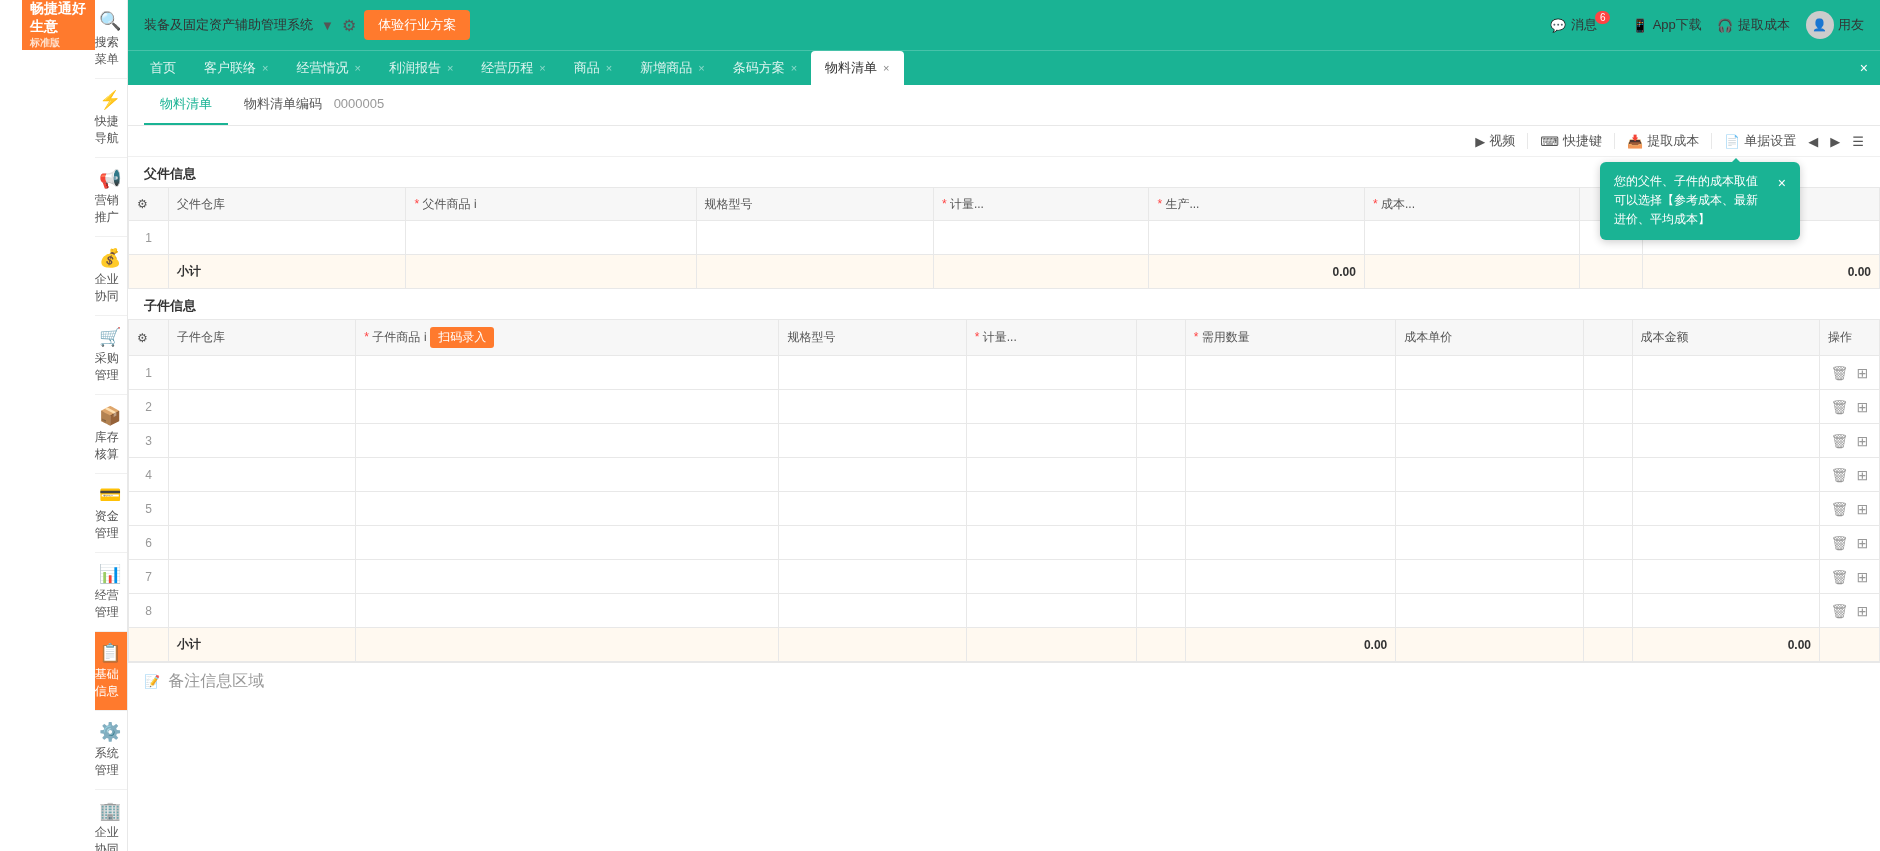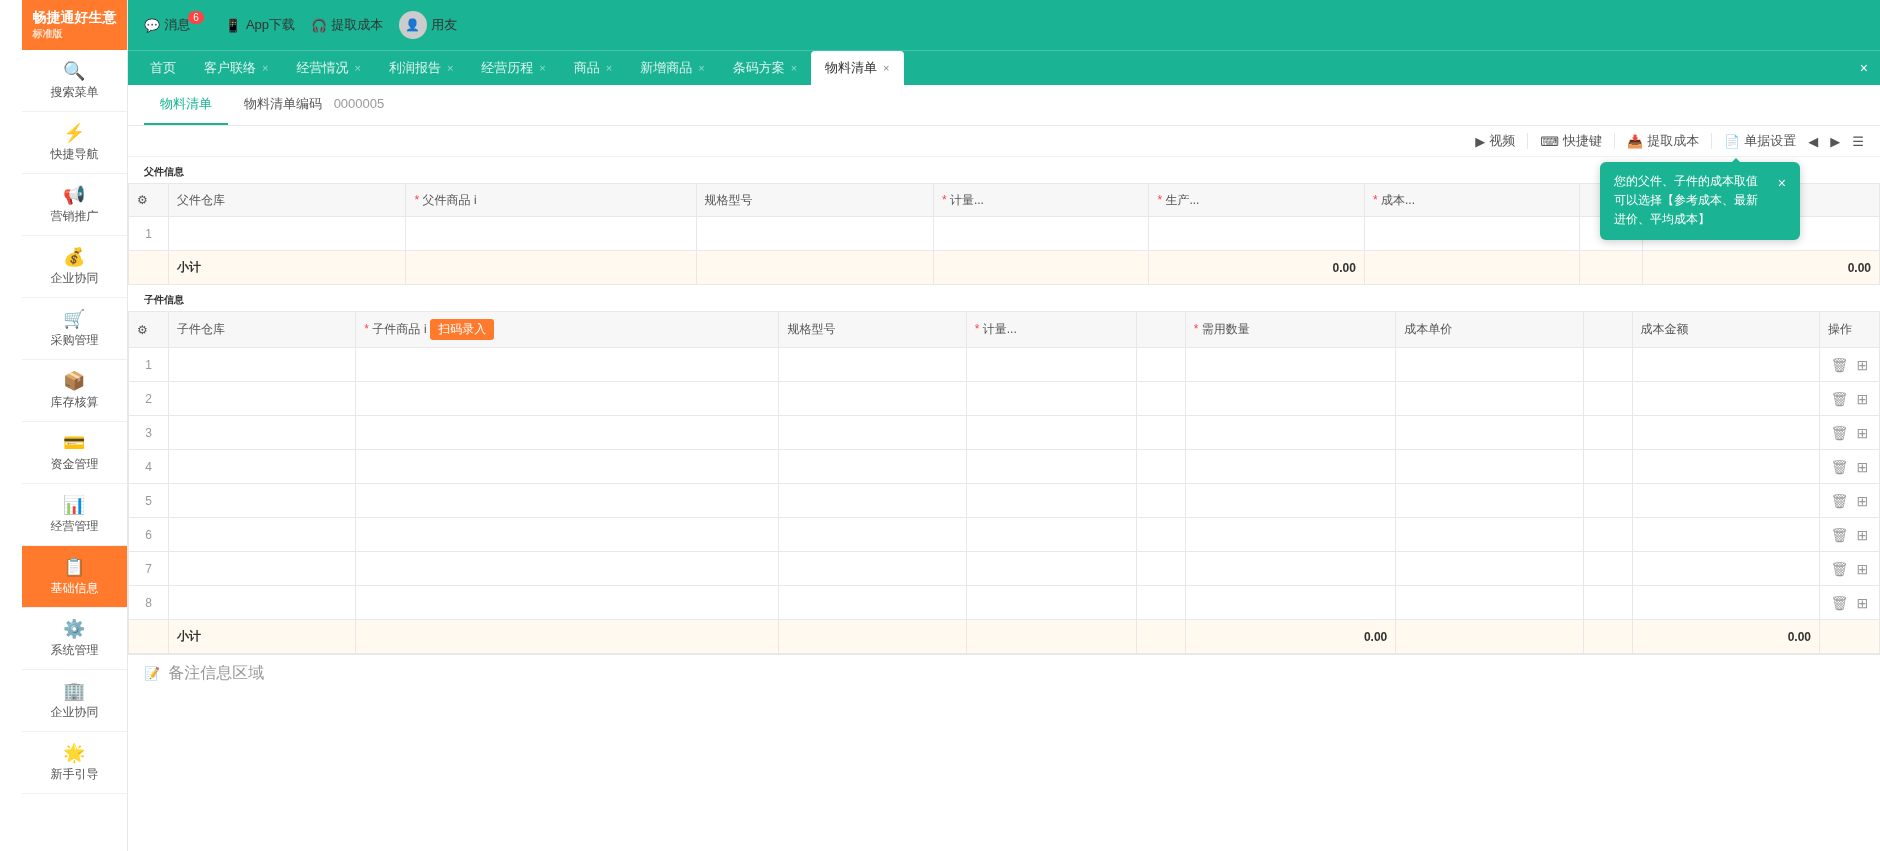--- a/index.html
+++ b/index.html
@@ -3,21 +3,21 @@
   <meta charset="utf-8">
   <style>
     * { box-sizing: border-box; margin: 0; padding: 0; }
     body { font-family: 'Microsoft YaHei', sans-serif; font-size: 13px; background: #f5f5f5; display: flex; height: 851px; overflow: hidden; }
 
     
     .sidebar {
       width: 128px;
       background: #fff;
       display: flex;
-      flex-direction: column;
+      flex-direction: row;
       border-right: 1px solid #e8e8e8;
       flex-shrink: 0;
       padding-left: 22px;
     }
     .sidebar-logo {
       background: #ff7a2d;
       height: 50px;
       display: flex;
       align-items: center;
       justify-content: center;
@@ -174,21 +174,21 @@
     }
     .tooltip-close {
       float: right;
       cursor: pointer;
       font-size: 14px;
       margin-left: 8px;
     }
 
     
     .section-label {
-      font-size: 10px;
+      font-size: 13px;
       color: #333;
       font-weight: bold;
       padding: 8px 16px 4px;
       background: white;
     }
 
     .data-table {
       width: 100%;
       border-collapse: collapse;
       font-size: 12px;
@@ -303,20 +303,26 @@
       <div class="sidebar-item">
         <span class="sidebar-icon">🌟</span>
         <span>新手引导</span>
       </div>
     </div>
 </div>
 
 <div class="main">
 
   <div class="top-header">
+    <div class="top-header-left">
+      <span class="system-title">装备及固定资产辅助管理系统</span>
+      <span style="color:#555;cursor:pointer;">▼</span>
+      <span class="settings-icon">⚙</span>
+      <button class="trial-btn">体验行业方案</button>
+    </div>
     <div class="top-header-right">
       <div class="header-action">
         <span>💬</span>
         <span>消息</span>
         <span class="badge">6</span>
       </div>
       <div class="header-action">
         <span>📱</span>
         <span>App下载</span>
       </div>

